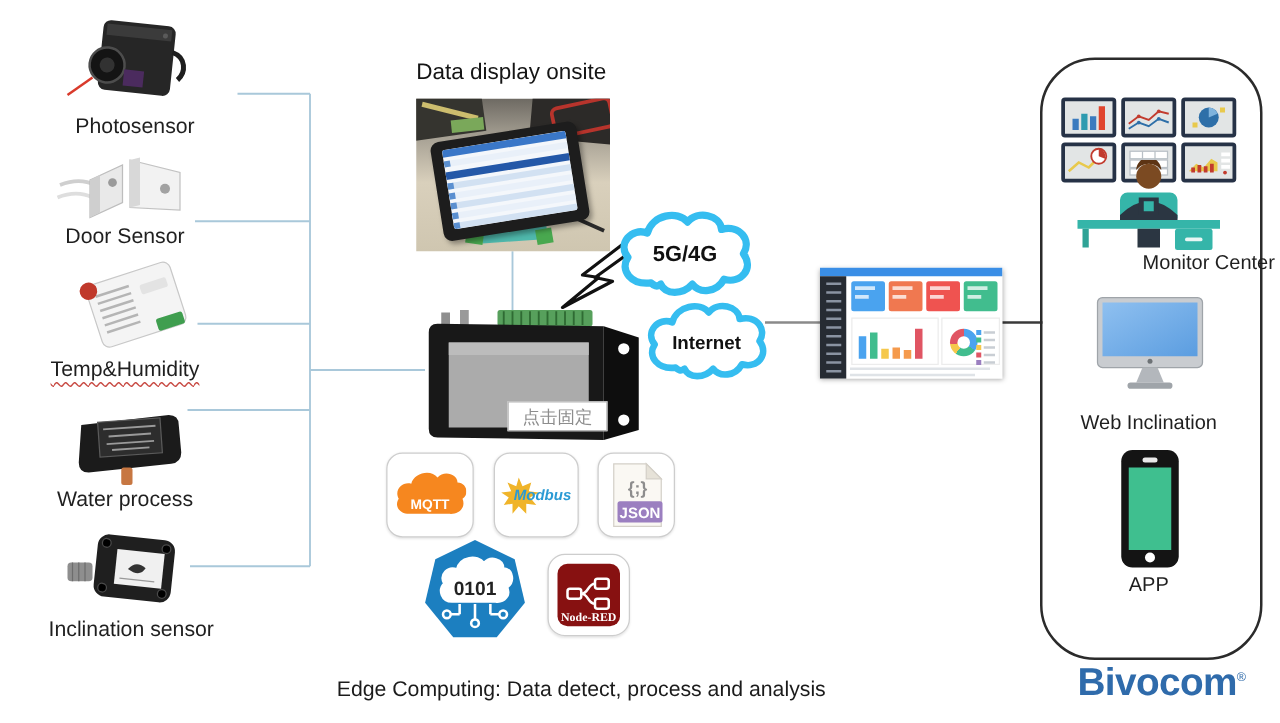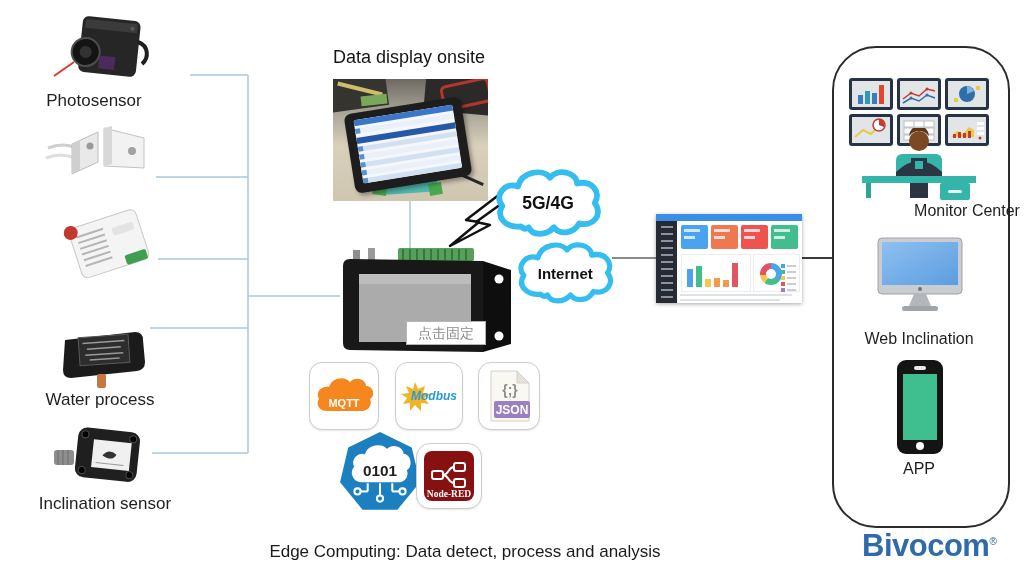--- a/index.html
+++ b/index.html
@@ -90,53 +90,55 @@
       <rect x="30" y="8" width="58" height="56" rx="6" fill="#262626"></rect>
       <rect x="33" y="11" width="52" height="9" fill="#3b3b3b"></rect>
       <circle cx="36" cy="44" r="14" fill="#141414" stroke="#4d4d4d" stroke-width="2"></circle>
       <circle cx="36" cy="44" r="6" fill="#323232"></circle>
       <rect x="50" y="46" width="16" height="13" fill="#4b2b5e"></rect>
       <circle cx="80" cy="16" r="2" fill="#5a5a5a"></circle>
     </g>
     <path d="M24,52 L4,66" stroke="#d93a2b" stroke-width="2"></path>
     <path d="M88,32 C 99,36 99,48 92,54" stroke="#1e1e1e" stroke-width="4" fill="none"></path>
   </svg>
-  <div class="lbl" style="left:4px;top:91px;width:180px">Photosensor</div>
+  <div class="lbl" style="left:18px;top:91px;width:180px">Photosensor</div>
 
   <svg class="abs" style="left:42px;top:114px" width="115" height="64">
     <path d="M6,34 C16,30 26,30 34,34" stroke="#cfcfcf" stroke-width="3" fill="none"></path>
     <path d="M4,44 C14,40 24,40 32,44" stroke="#dedede" stroke-width="3" fill="none"></path>
     <g>
       <polygon points="30,30 56,18 56,48 30,60" fill="#e9e9e9" stroke="#bdbdbd"></polygon>
       <polygon points="30,30 38,26 38,56 30,60" fill="#cfcfcf"></polygon>
       <circle cx="48" cy="32" r="3.5" fill="#9a9a9a"></circle>
     </g>
     <g>
       <polygon points="62,14 102,24 102,54 62,52" fill="#f2f2f2" stroke="#c2c2c2"></polygon>
       <polygon points="62,14 70,12 70,50 62,52" fill="#d8d8d8"></polygon>
       <circle cx="90" cy="37" r="4" fill="#a2a2a2"></circle>
     </g>
   </svg>
+  <div class="lbl" style="left:10px;top:179px;width:180px">Door Sensor</div>
 
   <svg class="abs" style="left:58px;top:200px" width="100" height="88">
     <g transform="rotate(-18 50 44)">
       <rect x="16" y="18" width="70" height="52" rx="6" fill="#f4f4f4" stroke="#c8c8c8"></rect>
       <g stroke="#b5b5b5" stroke-width="2">
         <line x1="22" y1="28" x2="50" y2="28"></line>
           <line x1="22" y1="34" x2="50" y2="34"></line>
         <line x1="22" y1="40" x2="50" y2="40"></line>
           <line x1="22" y1="46" x2="50" y2="46"></line>
         <line x1="22" y1="52" x2="50" y2="52"></line>
           <line x1="22" y1="58" x2="50" y2="58"></line>
       </g>
       <circle cx="18" cy="22" r="7" fill="#c0392b"></circle>
       <rect x="62" y="60" width="22" height="10" rx="2" fill="#3f9e4f"></rect>
       <rect x="58" y="30" width="22" height="8" rx="2" fill="#e3e3e3"></rect>
     </g>
   </svg>
+  <div class="lbl wavy" style="left:10px;top:286px;width:180px">Temp&amp;Humidity</div>
 
   <svg class="abs" style="left:55px;top:320px" width="95" height="68">
     <path d="M10,20 L80,12 Q88,12 88,20 L90,42 Q90,50 82,51 L16,58 Q8,58 8,50 Z" fill="#1b1b1b"></path>
     <rect x="24" y="16" width="50" height="28" fill="#2d2d2d" stroke="#5a5a5a" transform="rotate(-4 49 30)"></rect>
     <g stroke="#9a9a9a" stroke-width="1.5" transform="rotate(-4 49 30)">
       <line x1="28" y1="22" x2="70" y2="22"></line>
         <line x1="32" y1="28" x2="66" y2="28"></line>
       <line x1="30" y1="34" x2="68" y2="34"></line>
         <line x1="34" y1="39" x2="64" y2="39"></line>
     </g>
@@ -331,21 +333,21 @@
         <path d="M40,52 V64"></path>
         <path d="M52,52 V60"></path>
       <path d="M28,60 H20"></path>
         <path d="M52,60 H60"></path>
     </g>
     <circle cx="18" cy="60" r="3" fill="#1c7fc0" stroke="#fff" stroke-width="2"></circle>
     <circle cx="40" cy="67" r="3" fill="#1c7fc0" stroke="#fff" stroke-width="2"></circle>
     <circle cx="62" cy="60" r="3" fill="#1c7fc0" stroke="#fff" stroke-width="2"></circle>
   </svg>
 
-  <div class="chip" style="left:416px;top:443px;width:64px;height:64px;border-radius:14px">
+  <div class="chip" style="left:438px;top:443px;width:64px;height:64px;border-radius:14px">
     <svg width="54" height="54" viewBox="0 0 54 54">
       <rect x="2" y="2" width="50" height="50" rx="8" fill="#871111"></rect>
       <g stroke="#fff" stroke-width="2" fill="none">
         <rect x="10" y="22" width="11" height="8" rx="2"></rect>
         <rect x="32" y="14" width="11" height="8" rx="2"></rect>
         <rect x="32" y="30" width="11" height="8" rx="2"></rect>
         <path d="M21,26 C27,26 26,18 32,18"></path>
         <path d="M21,26 C27,26 26,34 32,34"></path>
       </g>
       <text x="27" y="48" text-anchor="middle" font-size="9.5" font-weight="bold" fill="#fff" font-family="Liberation Serif, serif">Node-RED</text>

